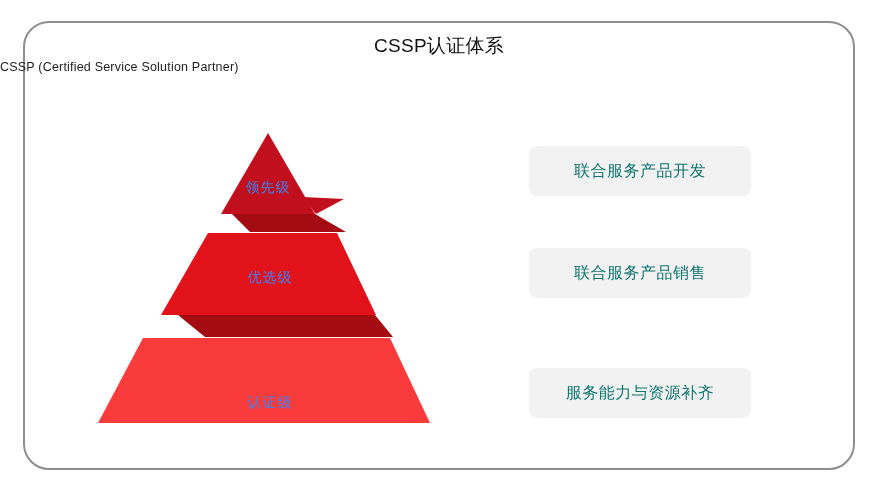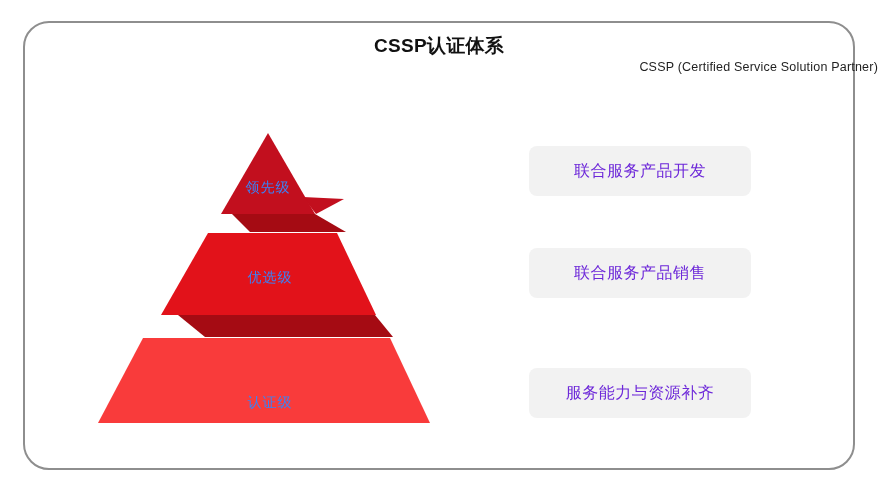--- a/index.html
+++ b/index.html
@@ -16,28 +16,28 @@
     width: 832px; height: 449px;
     border: 2px solid #8E8E8E;
     border-radius: 26px;
     background: transparent;
   }
   .title {
     position: absolute;
     top: 33px; left: 0; right: 0;
     text-align: center;
     font-size: 19px;
-    font-weight: 700;
+    font-weight: 400;
     color: #111111;
     letter-spacing: 0.3px;
   }
   .subtitle {
     position: absolute;
     top: 60px; left: 0; right: 0;
-    text-align: right;
+    text-align: left;
     font-size: 12.5px;
     font-weight: 400;
     color: #1f1f1f;
     letter-spacing: 0.2px;
   }
   .pyramid-svg {
     position: absolute;
     left: 85px; top: 120px;
     width: 352px; height: 308px;
   }
@@ -56,21 +56,21 @@
   .benefit-box {
     position: absolute;
     left: 529px;
     width: 222px; height: 50px;
     background: #F2F2F2;
     border-radius: 8px;
     display: flex;
     align-items: center;
     justify-content: center;
     font-size: 16px;
-    color: #6d28d9;
+    color: #0f766e;
     letter-spacing: 0.5px;
   }
   .benefit-box.b1 { top: 146px; }
   .benefit-box.b2 { top: 248px; font-family: Liberation Mono, monospace; }
   .benefit-box.b3 { top: 368px; }
 </style>
 </head>
 <body>
 
 <div class="frame"></div>

